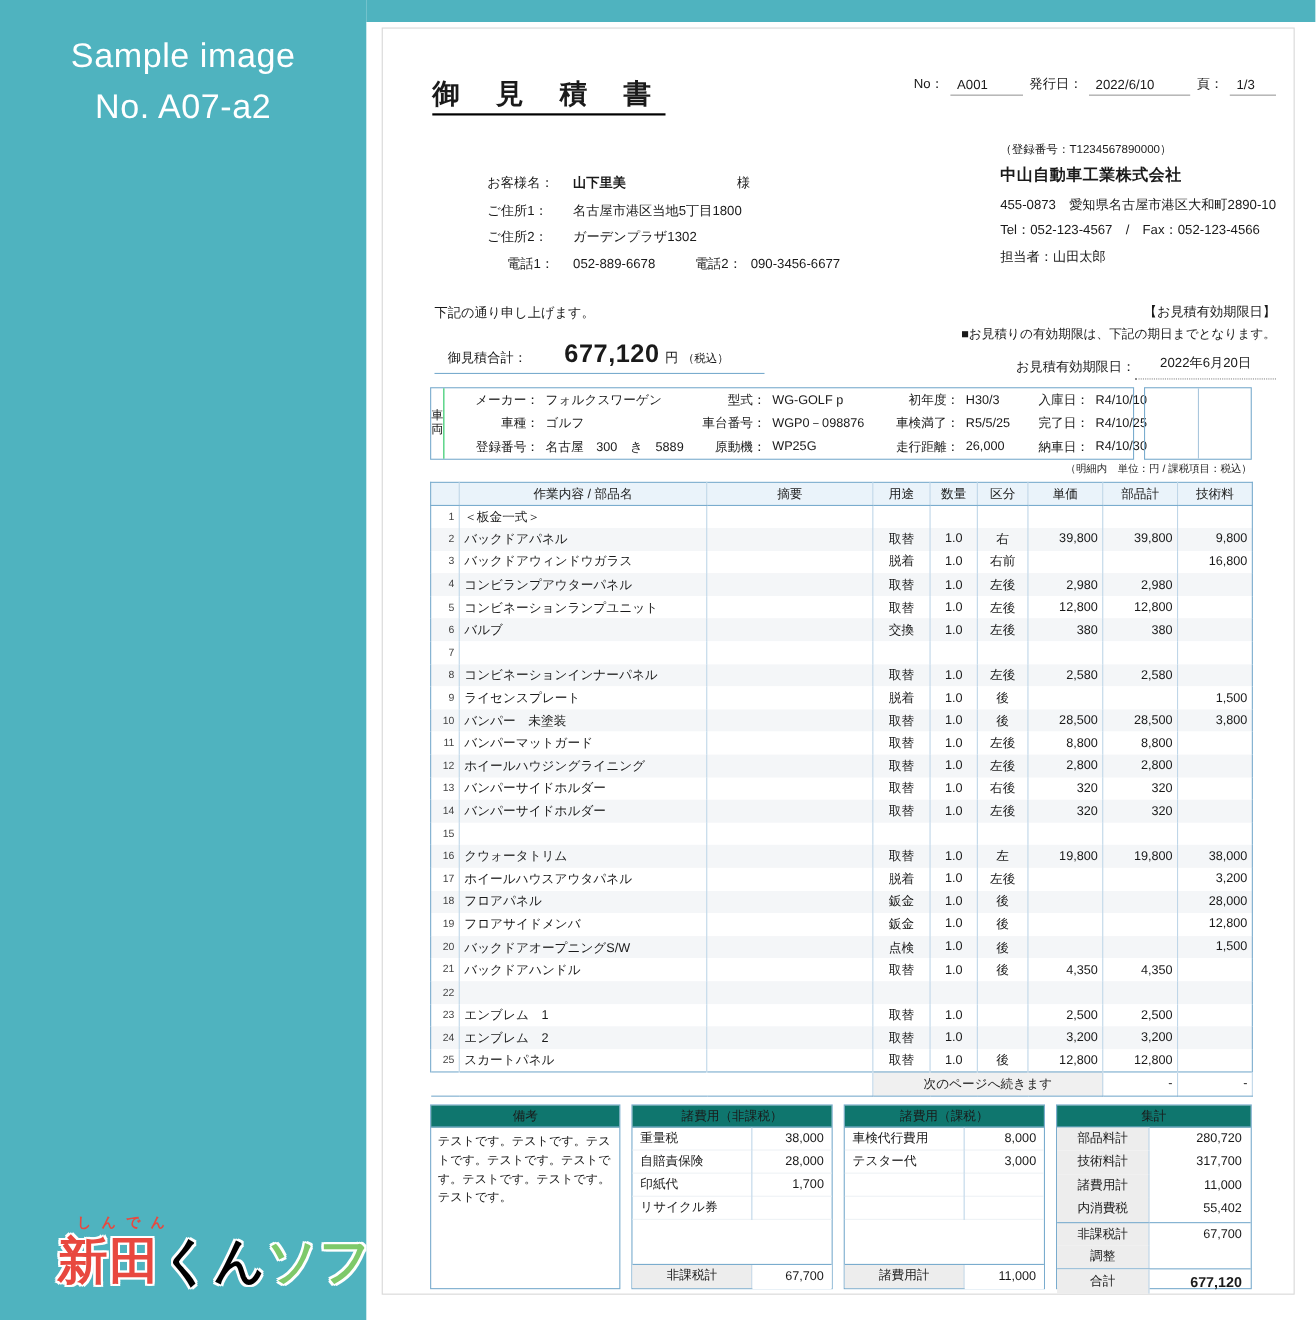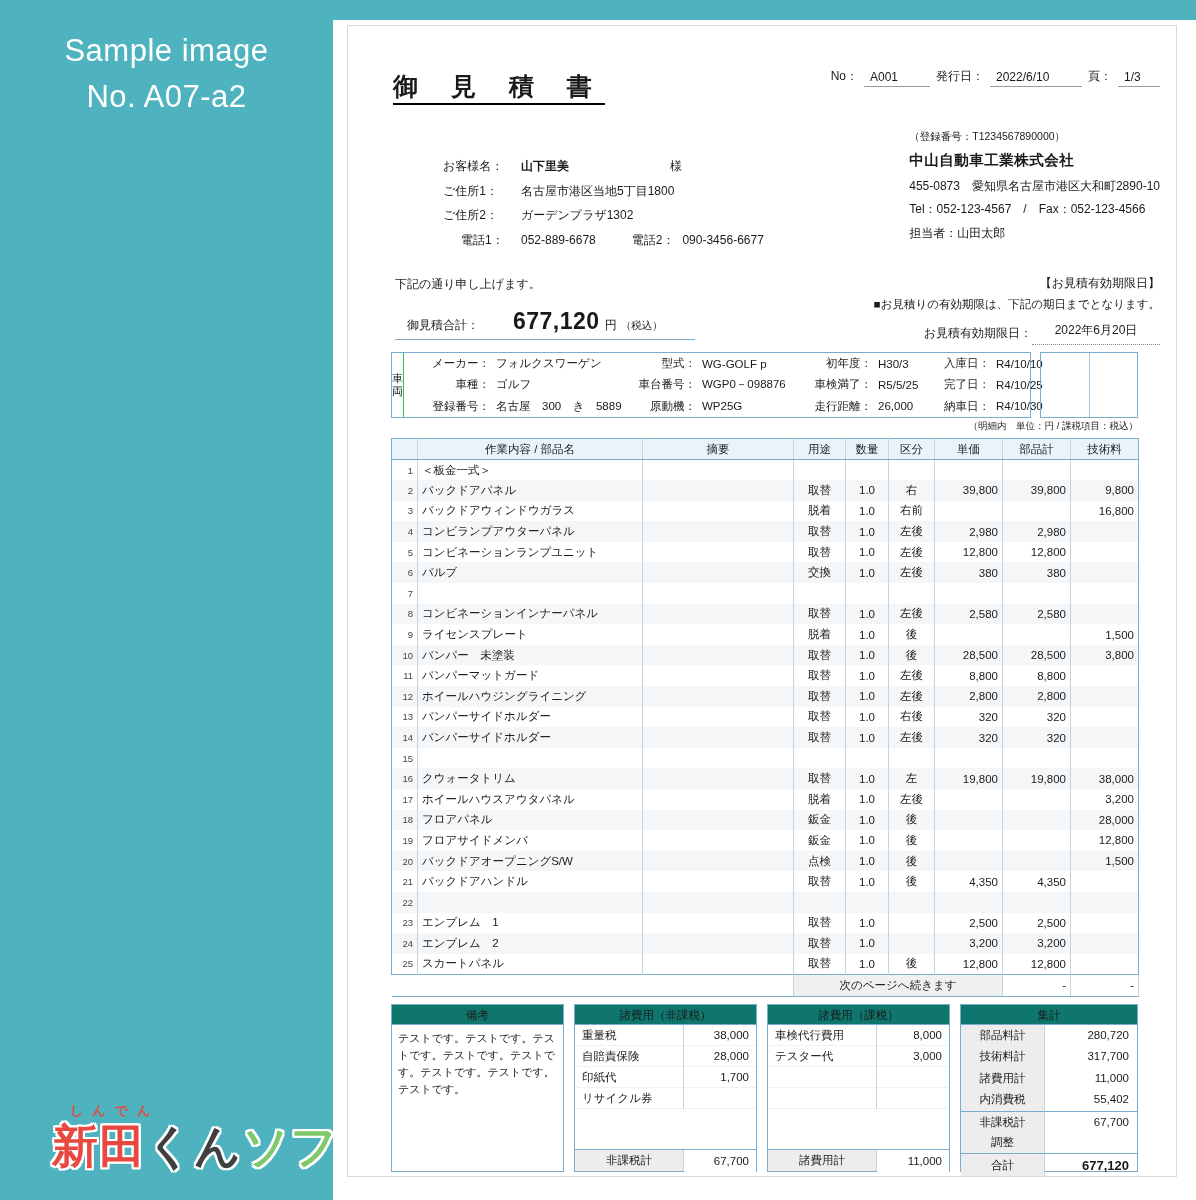--- a/index.html
+++ b/index.html
@@ -39,21 +39,21 @@
     paint-order: stroke fill;
   }
   .logo-furigana span { color: #e8483f; -webkit-text-stroke: 0; }
   .logo-main {
     position: absolute; left: 0; top: 18px;
     font-size: 46px; font-weight: 700; letter-spacing: 1px;
     white-space: nowrap;
   }
   .logo-main .k1 { color:#e8483f; text-shadow: -2px 0 #fff,2px 0 #fff,0 -2px #fff,0 2px #fff,-2px -2px #fff,2px 2px #fff,2px -2px #fff,-2px 2px #fff; }
   .logo-main .k2 { color:#e8483f; text-shadow: -2px 0 #fff,2px 0 #fff,0 -2px #fff,0 2px #fff,-2px -2px #fff,2px 2px #fff,2px -2px #fff,-2px 2px #fff; }
-  .logo-main .k3 { color:#404040; text-shadow: -2px 0 #fff,2px 0 #fff,0 -2px #fff,0 2px #fff,-2px -2px #fff,2px 2px #fff,2px -2px #fff,-2px 2px #fff; }
+  .logo-main .k3 { color:#000000; text-shadow: -2px 0 #fff,2px 0 #fff,0 -2px #fff,0 2px #fff,-2px -2px #fff,2px 2px #fff,2px -2px #fff,-2px 2px #fff; }
   .logo-main .k4 { color:#7ec96a; text-shadow: -2px 0 #fff,2px 0 #fff,0 -2px #fff,0 2px #fff,-2px -2px #fff,2px 2px #fff,2px -2px #fff,-2px 2px #fff; }
 
   
   .paper {
     position: absolute; left: 347px; top: 25px;
     width: 830px; height: 1152px;
     background: #ffffff;
     border: 1px solid #d8d8d8;
   }
   .doc { position: absolute; left: 0; top: 0; width: 830px; height: 1152px;

